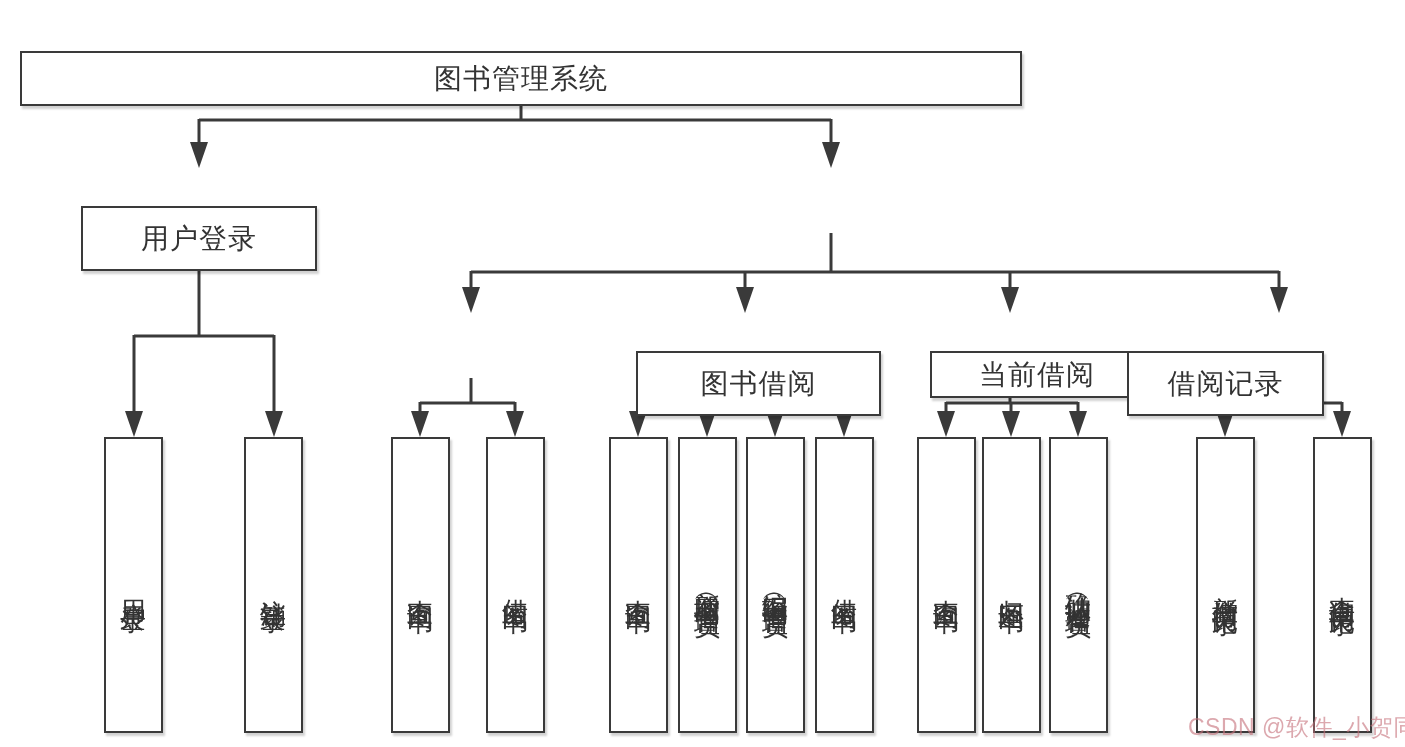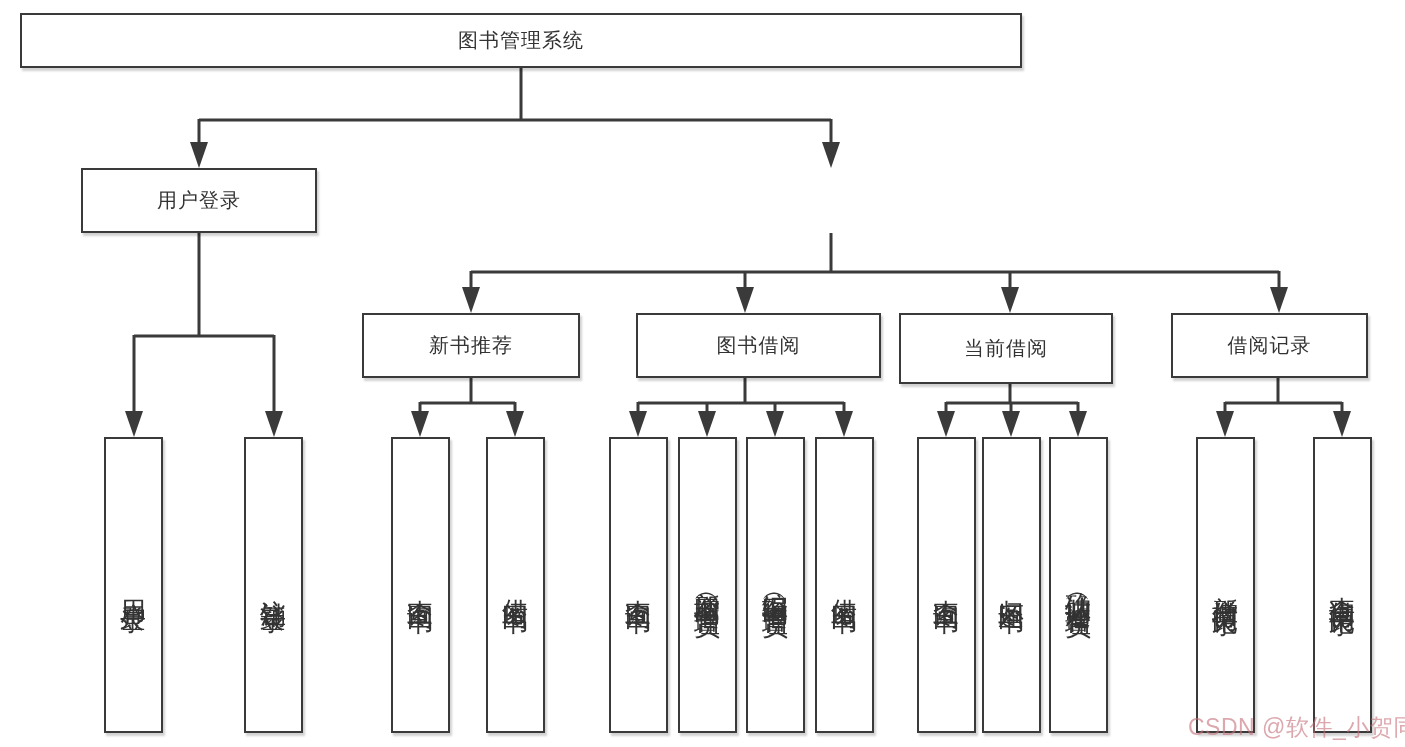--- a/index.html
+++ b/index.html
@@ -13,21 +13,21 @@
   #connectors{position:absolute;left:0;top:0;pointer-events:none;}
   .hbox,.vbox{
     position:absolute;
     box-sizing:border-box;
     background:#ffffff;
     border:2.5px solid #3a3a3a;
     color:#333333;
     display:flex;align-items:center;justify-content:center;
     box-shadow:2px 3px 2px rgba(0,0,0,0.18);
   }
-  .hbox{font-size:20px;letter-spacing:1px;white-space:nowrap;}
+  .hbox{font-size:28px;letter-spacing:1px;white-space:nowrap;margin-top:38px;}
   .vbox{
     top:437px;height:296px;width:59px;
     writing-mode:vertical-rl;
     font-size:26px;letter-spacing:3px;line-height:1;
     text-align:center;
   }
   .wm{
     position:absolute;left:1188px;top:712px;
     font-size:23px;letter-spacing:0.5px;
     color:rgba(198,114,125,0.62);
@@ -69,24 +69,23 @@
       <polygon points="1069,411 1087,411 1078,437"></polygon>
       <polygon points="1216,411 1234,411 1225,437"></polygon>
       <polygon points="1333,411 1351,411 1342,437"></polygon>
     </g>
   </svg>
 
   <div class="hbox" style="left:20px;top:13px;width:1002px;height:55px">图书管理系统</div>
 
   <div class="hbox" style="left:81px;top:168px;width:236px;height:65px">用户登录</div>
 
-  <div class="hbox" style="left:362px;top:313px;width:218px;height:65px">新书推荐</div>
   <div class="hbox" style="left:636px;top:313px;width:245px;height:65px">图书借阅</div>
-  <div class="hbox" style="left:899px;top:313px;width:214px;height:71px">当前借阅</div>
-  <div class="hbox" style="left:1171px;top:313px;width:197px;height:65px">借阅记录</div>
+  <div class="hbox" style="left:930px;top:313px;width:214px;height:47px">当前借阅</div>
+  <div class="hbox" style="left:1127px;top:313px;width:197px;height:65px">借阅记录</div>
 
   <div class="vbox" style="left:104px">用户登录</div>
   <div class="vbox" style="left:244px">注销登录</div>
 
   <div class="vbox" style="left:391px">查询图书</div>
   <div class="vbox" style="left:486px">借阅图书</div>
 
   <div class="vbox" style="left:609px">查询图书</div>
   <div class="vbox" style="left:678px">新增图书（管理员）</div>
   <div class="vbox" style="left:746px">编辑图书（管理员）</div>

